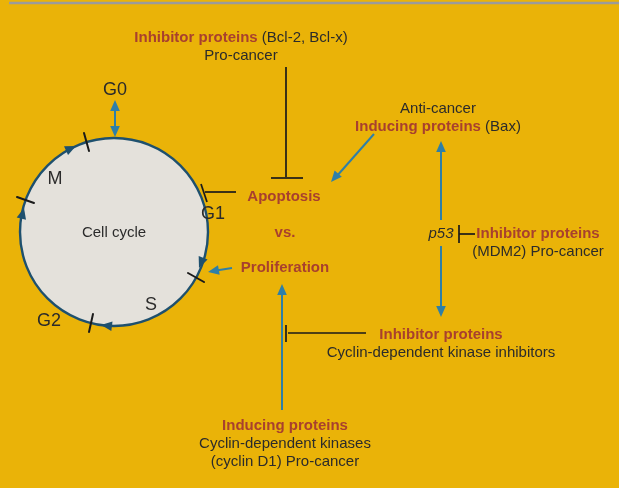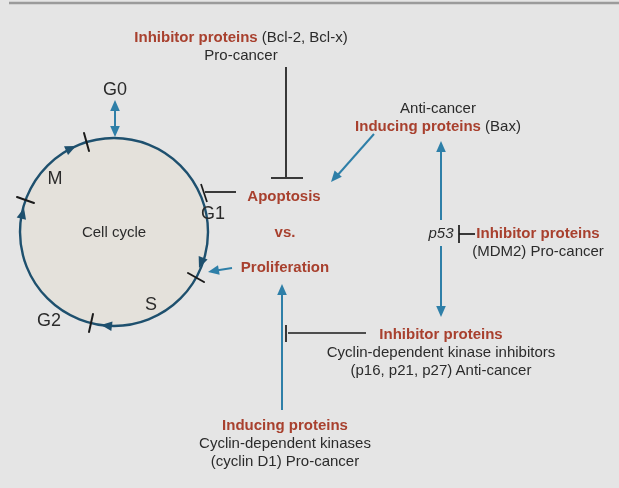--- a/index.html
+++ b/index.html
@@ -1,17 +1,17 @@
 <!DOCTYPE html>
 <html style="--accent_red: #A8402E; --arrow_teal: #2E7FA8; --circle_stroke: #1E506E; --circle_fill: #E4E1DB; --line_black: #1A1A1A; --text_black: #2B2B2B; --top_border_gray: #9B9B9B;"><head>
 <meta charset="utf-8">
 <style>
   html,body{margin:0;padding:0;background:#fff;}
   .stage{
-    position:relative;width:619px;height:488px;background:#e5e5e5;overflow:hidden;
+    position:relative;width:619px;height:488px;background:#eab308;overflow:hidden;
     font-family:"Liberation Sans","DejaVu Sans",sans-serif;
     color:var(--text_black);
   }
   .stage svg{position:absolute;left:0;top:0;}
   .lbl{
     position:absolute;white-space:nowrap;text-align:center;
     font-size:15px;line-height:18px;transform:translateX(-50%);
   }
   .clbl{transform:translate(-50%,-50%);}
   .t{color:var(--accent_red);font-weight:bold;}
@@ -96,21 +96,20 @@
 
   <div class="lbl clbl" style="left:441px;top:233px;font-style:italic;">p53</div>
   <div class="lbl" style="left:538px;top:224px;">
     <div class="t">Inhibitor proteins</div>
     <div>(MDM2) Pro-cancer</div>
   </div>
 
   <div class="lbl" style="left:441px;top:325px;">
     <div class="t">Inhibitor proteins</div>
     <div>Cyclin-dependent kinase inhibitors</div>
-    <div>(p16, p21, p27) Anti-cancer</div>
   </div>
 
   <div class="lbl" style="left:285px;top:416px;">
     <div class="t">Inducing proteins</div>
     <div>Cyclin-dependent kinases</div>
     <div>(cyclin D1) Pro-cancer</div>
   </div>
 
   <div class="lbl clbl" style="left:114px;top:232px;">Cell cycle</div>
   <div class="lbl clbl phase" style="left:115px;top:89px;">G0</div>

